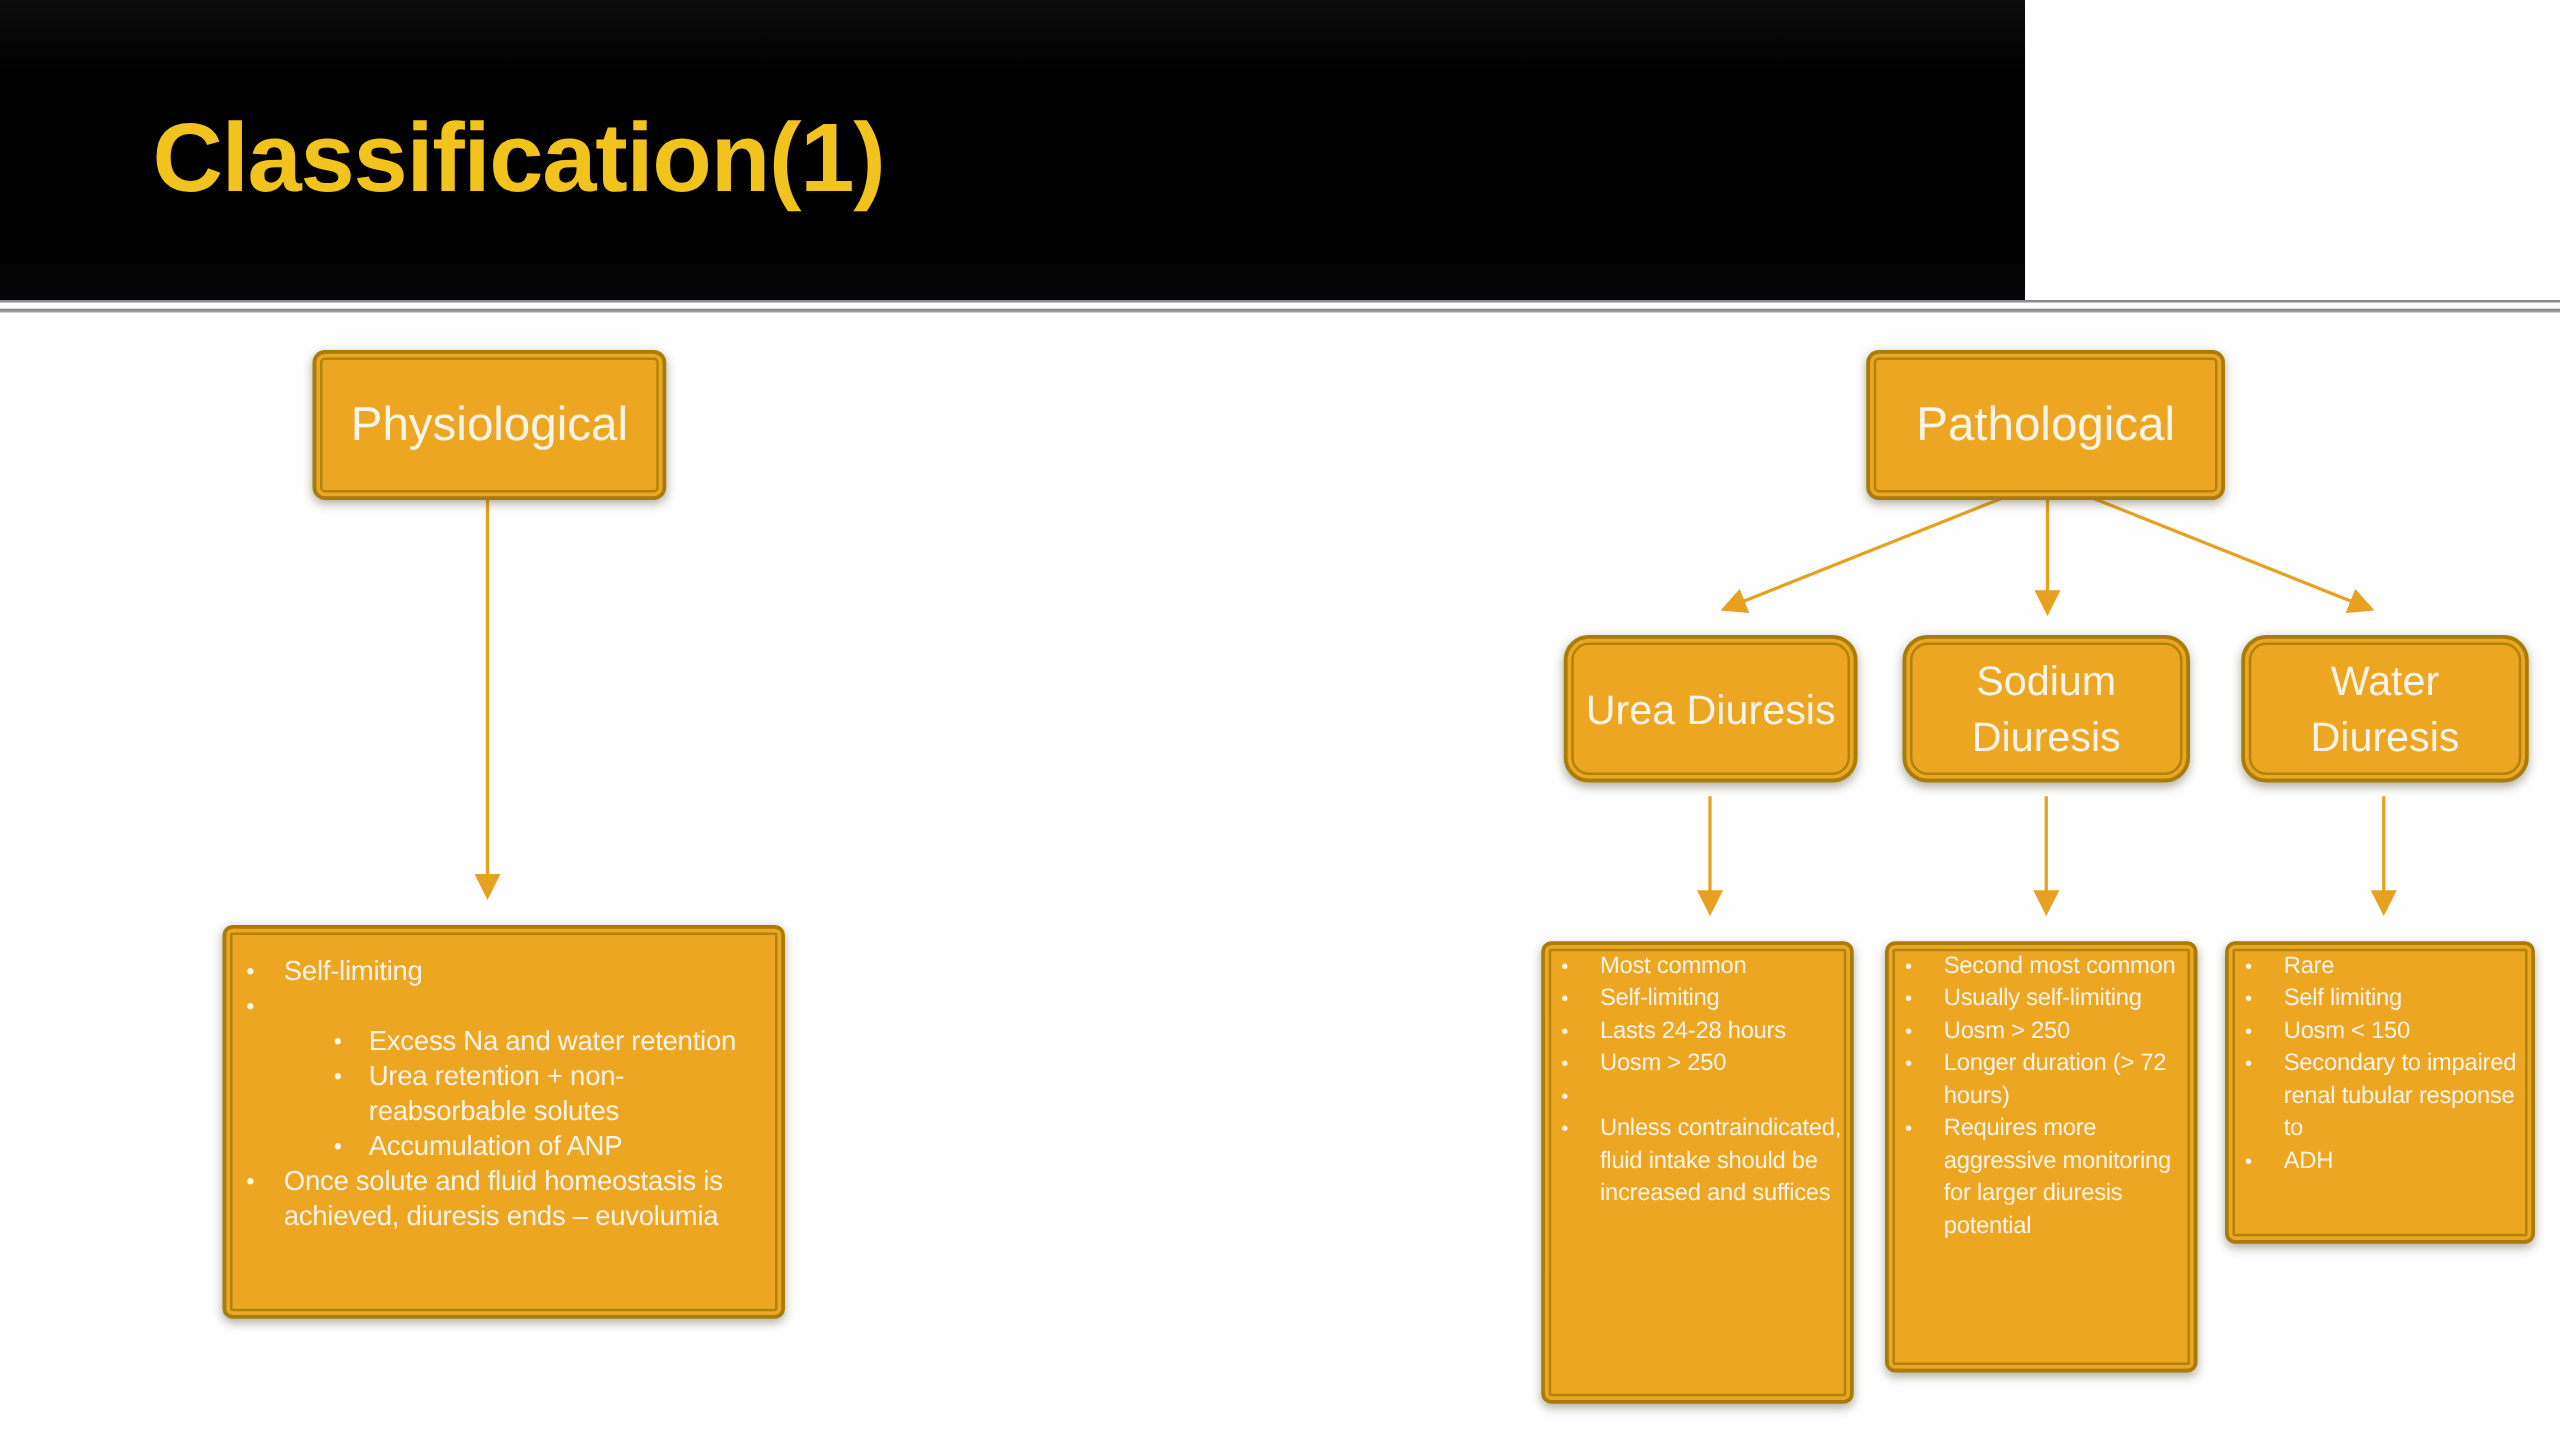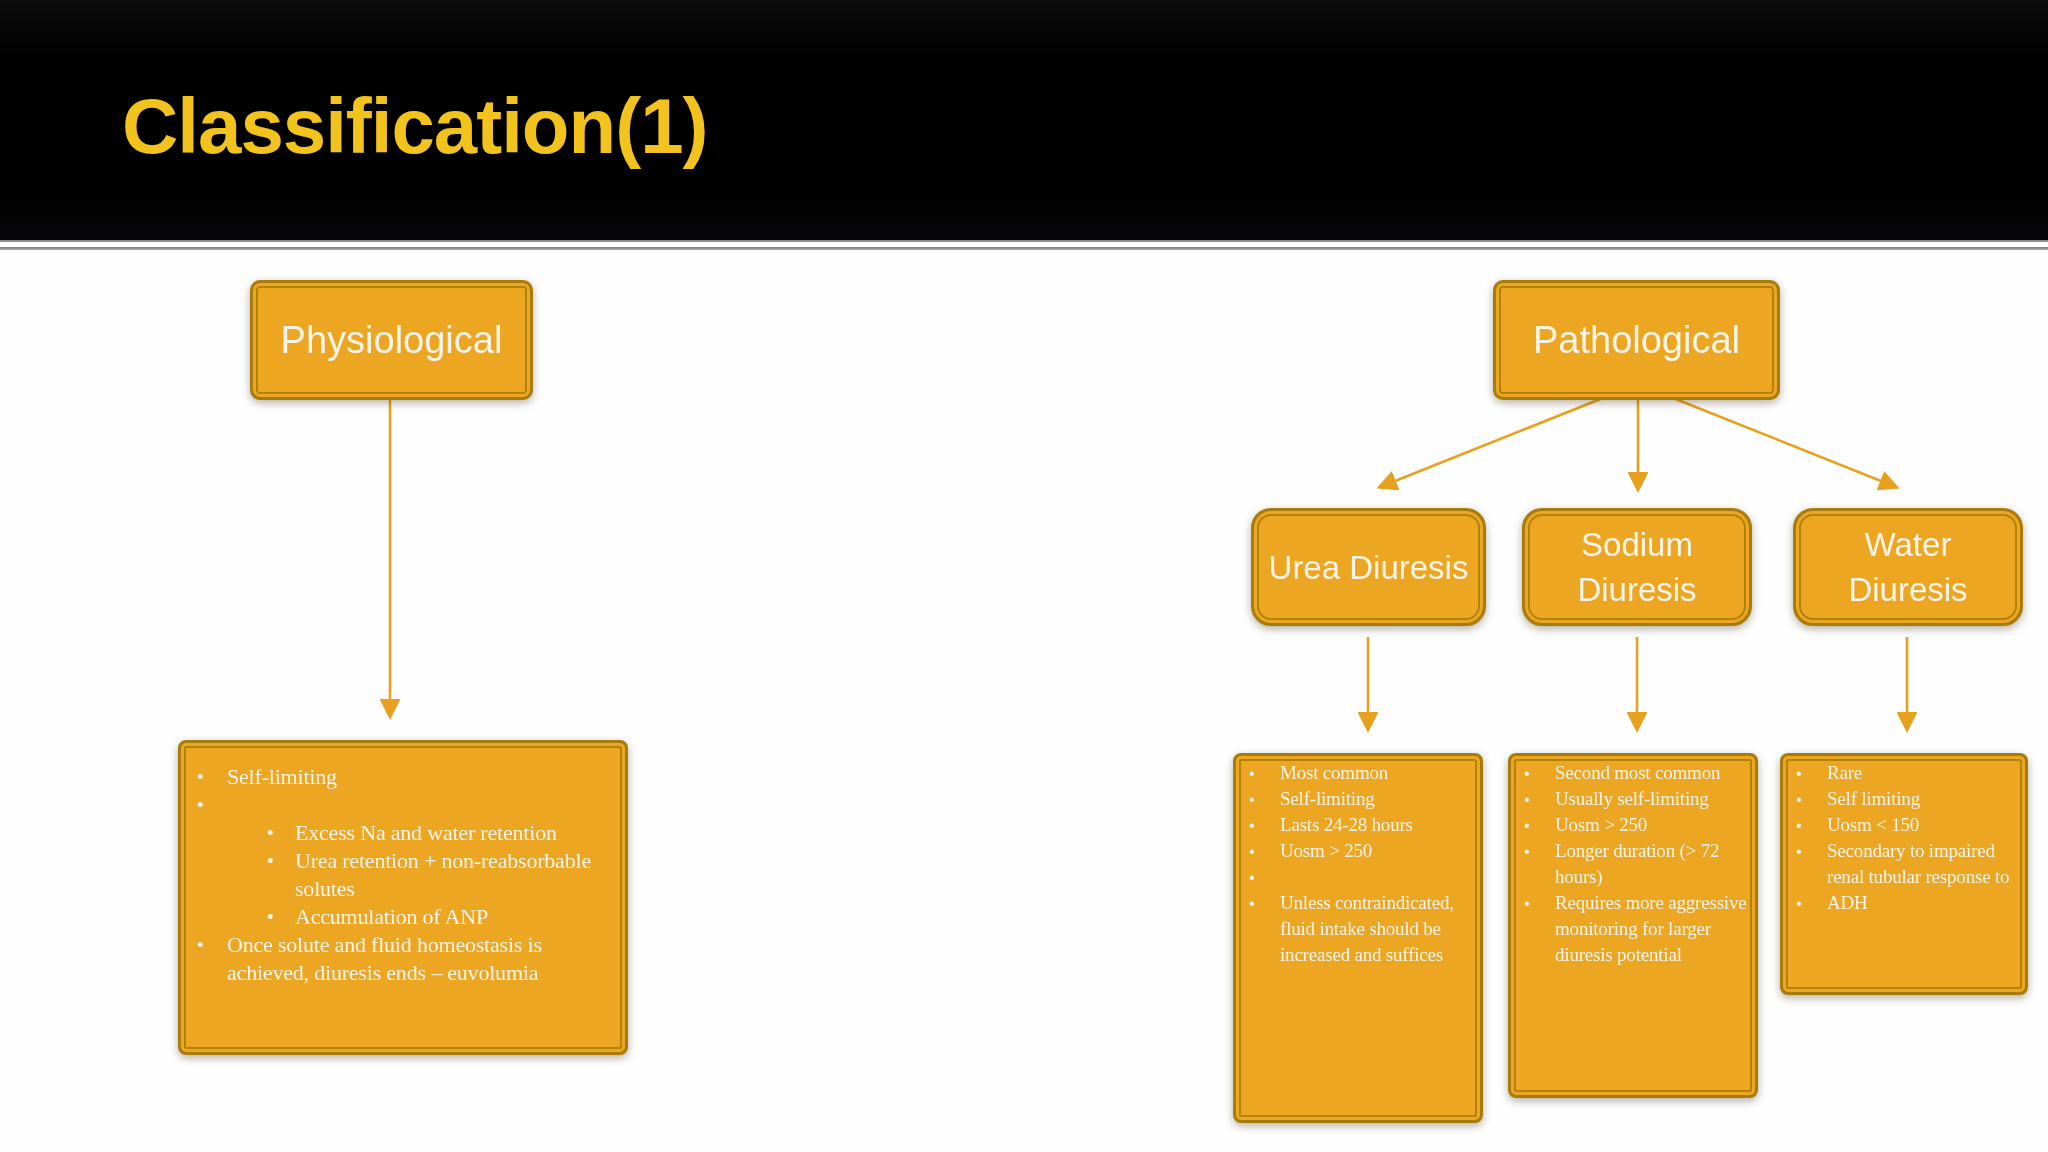--- a/index.html
+++ b/index.html
@@ -2,21 +2,21 @@
 <html><head>
 <meta charset="utf-8">
 <style>
   html,body{margin:0;padding:0;background:#dcdcdc;}
   .slide{
     position:relative;width:2048px;height:1152px;background:#fefefe;
     overflow:hidden;font-family:"Liberation Sans",sans-serif;
   }
   
   .header{
-    position:absolute;left:0;top:0;width:2048px;height:240px;
+    position:absolute;left:0;top:0;width:1620px;height:240px;
     background:linear-gradient(180deg,#0c0c0c 0%,#000 25%,#000 78%,#060608 100%);
     text-align:center;
   }
   .title{
     position:absolute;left:122px;top:76px;
     font-size:78px;line-height:100px;font-weight:bold;letter-spacing:-1px;
     color:#F2C31D;white-space:nowrap;
   }
   .hairline{position:absolute;left:0;top:240px;width:2048px;height:2px;background:#8c8c8e;}
   .rule{position:absolute;left:0;top:247px;width:2048px;height:3px;
@@ -43,21 +43,21 @@
   .bullets-lg{font-size:22px;line-height:28px;}
   .bullets-sm{font-size:19px;line-height:26px;padding-top:4px;}
   .bullet{display:flex;align-items:flex-start;}
   .bullets-lg .l1{padding-left:16px;padding-right:14px;}
   .bullets-lg .l1 .dot{width:30px;flex:0 0 30px;}
   .bullets-lg .l2{padding-left:86px;padding-right:10px;}
   .bullets-lg .l2 .dot{width:28px;flex:0 0 28px;}
   .bullets-sm .l1{padding-left:13px;padding-right:6px;}
   .bullets-sm .l1 .dot{width:31px;flex:0 0 31px;}
   .dot{font-size:.85em;}
-  .btxt{flex:1;font-family:Liberation Serif, serif;}
+  .btxt{flex:1;}
   
   .arrows{position:absolute;left:0;top:0;pointer-events:none;}
 </style>
 </head>
 <body>
 
 <div class="slide">
 
   <div class="header">
     <div class="title">Classification(1)</div>

